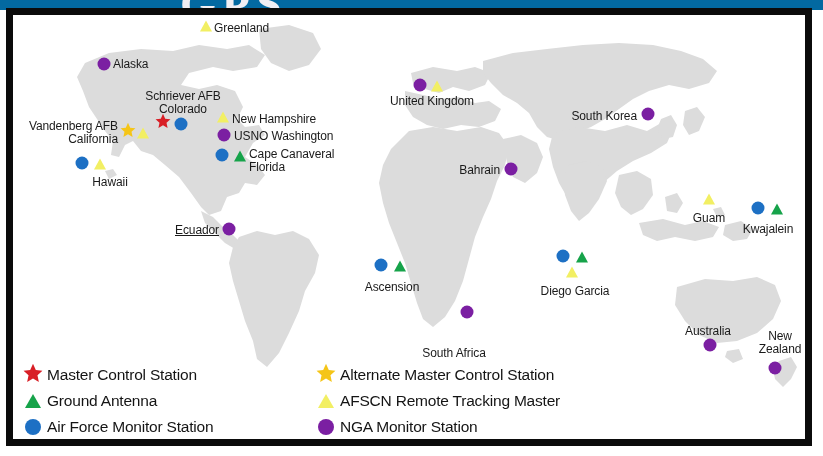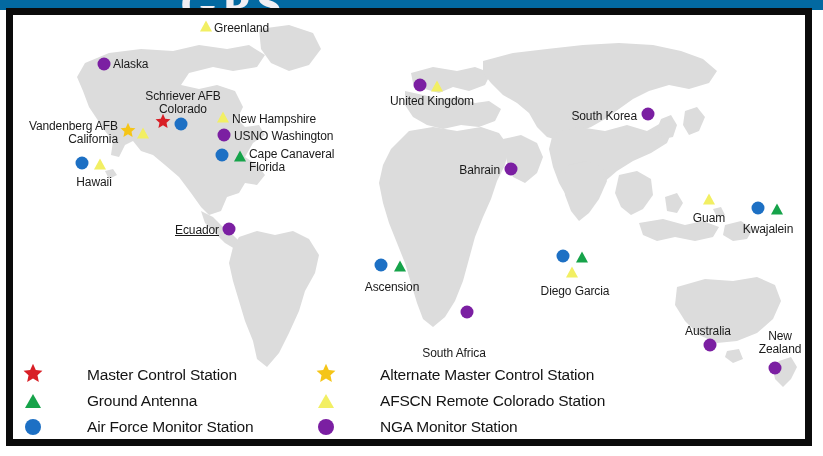--- a/index.html
+++ b/index.html
@@ -95,21 +95,20 @@
     width: 22px; height: 22px;
     flex: 0 0 22px;
     margin-right: 3px;
   }
   .legend-text {
     font-family: "Liberation Sans", sans-serif;
     font-size: 15.5px;
     color: #141414;
     white-space: nowrap;
     letter-spacing: -0.2px;
-    margin-left: 40px;
   }
 </style>
 </head>
 <body>
 
 <div id="root">
 
   <div id="watermark">
     <div id="watermark-text">GPS</div>
   </div>
@@ -194,21 +193,21 @@
       <span class="glyph" style="left: 128px; top: 132px;"><svg width="16.5" height="16.5" viewBox="0 0 24 24">
           <polygon points="12,1.5 15.2,8.6 22.8,9.4 17.1,14.6 18.7,22.2 12,18.3 5.3,22.2 6.9,14.6 1.2,9.4 8.8,8.6" fill="#f5c518"></polygon>
         </svg></span>
       <span class="glyph tri" style="border-left: 6.5px solid transparent; border-right: 6.5px solid transparent; border-bottom: 11.96px solid rgb(242, 239, 99); left: 143px; top: 133px;"></span>
       <div class="label right" style="left: 118px; top: 120px;">
         <div>Vandenberg AFB</div>
         <div>California</div>
       </div>
       <span class="glyph dot" style="width: 13px; height: 13px; background: rgb(29, 112, 196); left: 82px; top: 163px;"></span>
       <span class="glyph tri" style="border-left: 6.5px solid transparent; border-right: 6.5px solid transparent; border-bottom: 11.96px solid rgb(242, 239, 99); left: 100px; top: 164px;"></span>
-      <div class="label center" style="left: 91px; top: 176px; padding-left: 6px;">
+      <div class="label center" style="left: 107px; top: 176px; padding-left: 6px;">
         <div>Hawaii</div>
       </div>
       <span class="glyph tri" style="border-left: 6.5px solid transparent; border-right: 6.5px solid transparent; border-bottom: 11.96px solid rgb(242, 239, 99); left: 223px; top: 117px;"></span>
       <div class="label" style="left: 232px; top: 113px;">
         <div>New Hampshire</div>
       </div>
       <span class="glyph dot" style="width: 13px; height: 13px; background: rgb(123, 31, 162); left: 224px; top: 135px;"></span>
       <div class="label" style="left: 234px; top: 130px;">
         <div>USNO Washington</div>
       </div>
@@ -299,21 +298,21 @@
             <span class="glyph" style="left: 11px; top: 11px;"><svg width="21" height="21" viewBox="0 0 24 24">
                 <polygon points="12,1.5 15.2,8.6 22.8,9.4 17.1,14.6 18.7,22.2 12,18.3 5.3,22.2 6.9,14.6 1.2,9.4 8.8,8.6" fill="#f5c518"></polygon>
               </svg></span>
           </span>
           <span class="legend-text">Alternate Master Control Station</span>
         </div>
         <div class="legend-row">
           <span class="legend-icon">
             <span class="glyph tri" style="border-left: 8px solid transparent; border-right: 8px solid transparent; border-bottom: 14.72px solid rgb(242, 239, 99); left: 11px; top: 11px;"></span>
           </span>
-          <span class="legend-text">AFSCN Remote Colorado Station</span>
+          <span class="legend-text">AFSCN Remote Tracking Master</span>
         </div>
         <div class="legend-row">
           <span class="legend-icon">
             <span class="glyph dot" style="width: 16px; height: 16px; background: rgb(123, 31, 162); left: 11px; top: 11px;"></span>
           </span>
           <span class="legend-text">NGA Monitor Station</span>
         </div>
       </div>
   </div>
 

